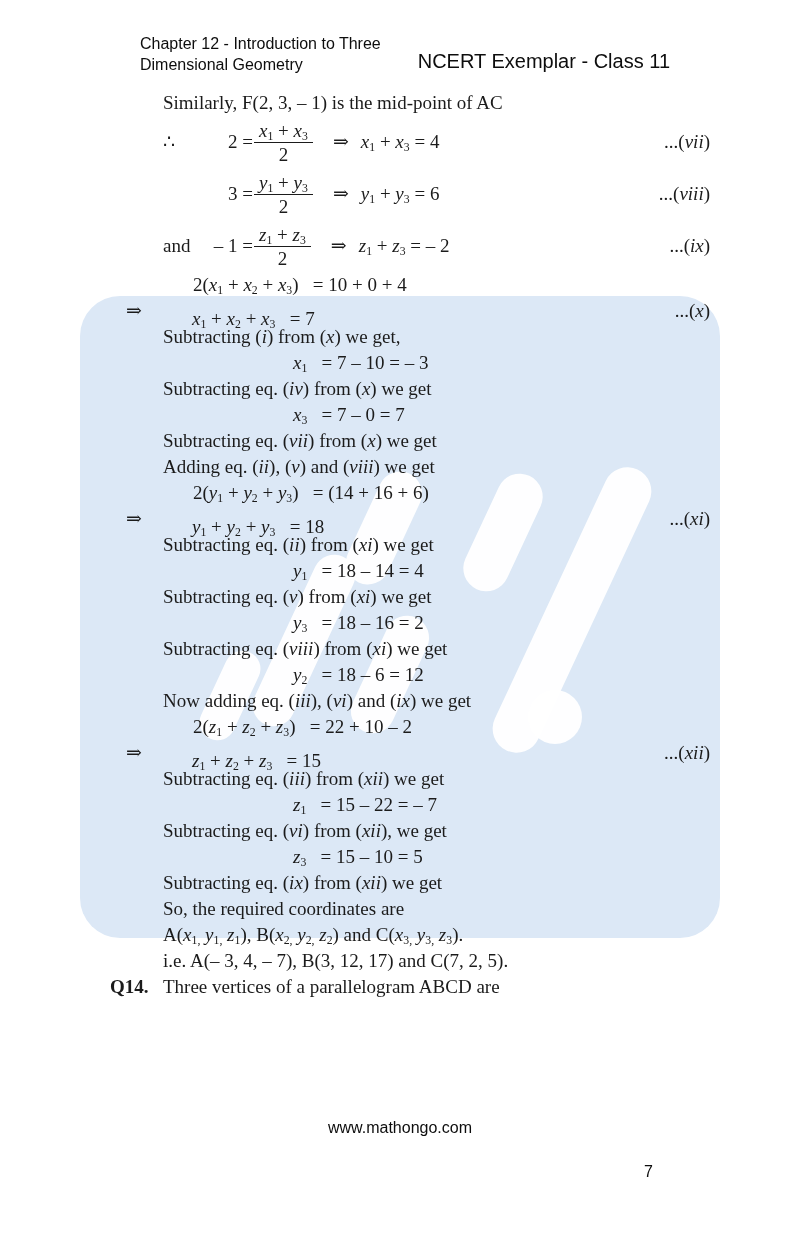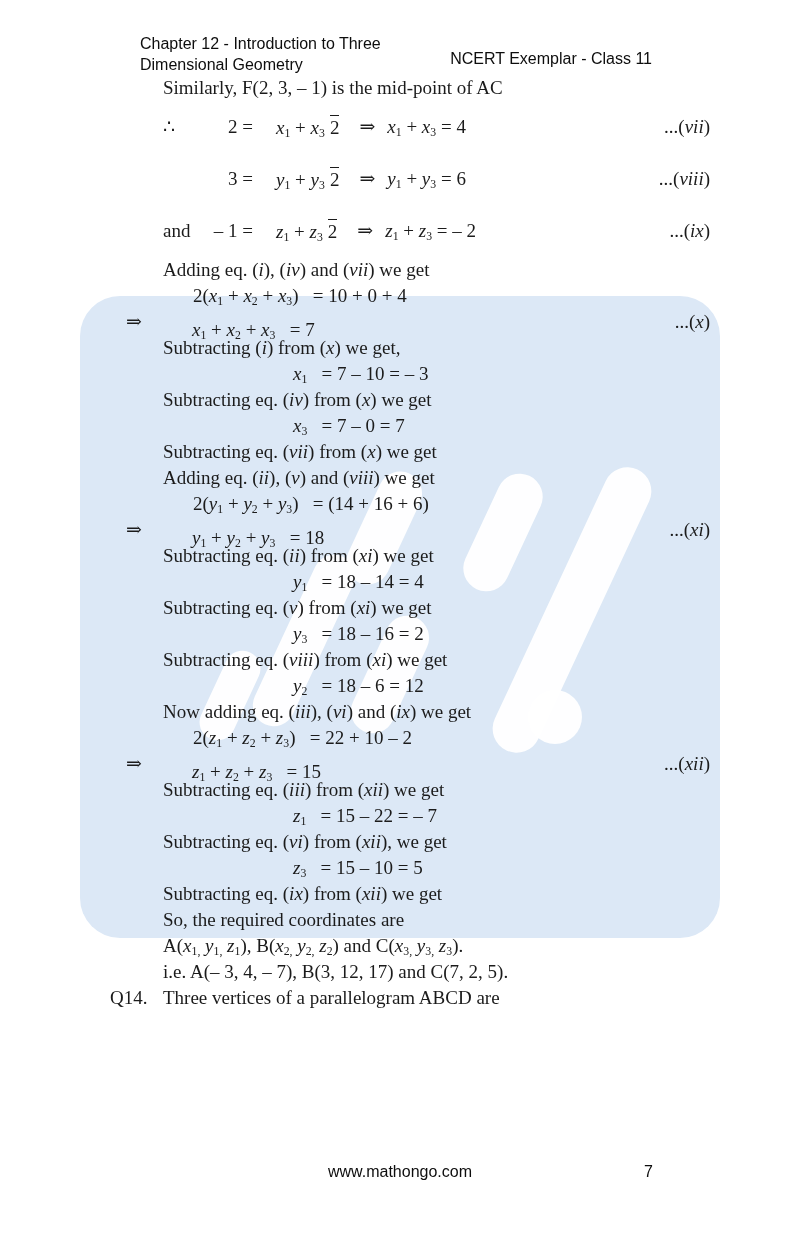--- a/index.html
+++ b/index.html
@@ -2,58 +2,58 @@
 <html><head>
 <meta charset="utf-8">
 <style>
   html,body{margin:0;padding:0;background:#ffffff;}
   .page{position:relative;width:800px;height:1236px;background:#ffffff;overflow:hidden;
         font-family:"Liberation Serif","DejaVu Serif",serif;color:#1b1b1b;border-radius:22px;}
 
   
   .header-left{position:absolute;left:140px;top:33px;
     font-family:"Liberation Sans","DejaVu Sans",sans-serif;font-size:16px;line-height:21px;color:#0d0d0d;}
-  .header-right{position:absolute;right:148px;top:50px;
-    font-family:"Liberation Sans","DejaVu Sans",sans-serif;font-size:16px;color:#0d0d0d;}
+  .header-right{position:absolute;right:130px;top:50px;
+    font-family:"Liberation Sans","DejaVu Sans",sans-serif;font-size:20px;color:#0d0d0d;}
 
   
   .watermark{position:absolute;left:80px;top:296px;width:640px;height:642px;
     background:#dce8f6;border-radius:40px;overflow:hidden;z-index:1;}
   .wm{position:absolute;background:rgba(255,255,255,0.95);}
   .wm-b1{left:132px;top:352px;width:36px;height:95px;border-radius:18px;transform:rotate(25deg);}
   .wm-b2{left:203px;top:252px;width:42px;height:185px;border-radius:21px;transform:rotate(25deg);}
   .wm-b3{left:282px;top:172px;width:44px;height:120px;border-radius:22px;transform:rotate(25deg);}
   .wm-b4{left:288px;top:316px;width:44px;height:125px;border-radius:22px;transform:rotate(25deg);}
   .wm-b5{left:400px;top:174px;width:46px;height:125px;border-radius:23px;transform:rotate(25deg);}
   .wm-b6{left:468px;top:159px;width:48px;height:310px;border-radius:24px;transform:rotate(25deg);}
   .wm-dot{left:448px;top:394px;width:54px;height:54px;border-radius:50%;}
 
   
-  #content{position:absolute;left:163px;top:75px;width:547px;font-size:19px;line-height:26px;z-index:2;}
+  #content{position:absolute;left:163px;top:90px;width:547px;font-size:19px;line-height:26px;z-index:2;}
   .ln{position:relative;height:26px;white-space:nowrap;}
   .ind{padding-left:30px;}
   .ctr{padding-left:130px;}
   .arrow .arr{position:absolute;left:-37px;}
   .arrow .expr{display:inline-block;margin-left:29px;margin-top:8px;}
   .lbl{position:absolute;right:0;}
   .fracrow{height:52px;display:flex;align-items:center;}
   .fracrow .lbl{top:50%;transform:translateY(-50%);}
   .lead{width:44px;flex:none;}
   .lhs{width:46px;flex:none;text-align:right;}
-  .frac{display:inline-flex;align-items:flex-end;margin-left:18px;line-height:23px;flex:none;}
+  .frac{display:inline-flex;flex-direction:column;align-items:flex-start;margin-left:1px;line-height:23px;flex:none;}
   .frac .num{padding:0 5px;}
   .frac .den{border-top:1.6px solid #1b1b1b;width:100%;text-align:center;}
   .farr{margin-left:20px;flex:none;}
   .frhs{margin-left:12px;flex:none;text-align:center;}
-  .qline .qnum{position:absolute;left:-53px;font-weight:400;}
+  .qline .qnum{position:absolute;left:-53px;font-weight:700;}
   i{font-style:italic;}
   sub{font-size:0.62em;vertical-align:-0.22em;line-height:0;}
 
   
-  .footer-url{position:absolute;left:0;right:0;top:1163px;text-align:center;
+  .footer-url{position:absolute;left:0;right:0;top:1119px;text-align:center;
     font-family:"Liberation Sans","DejaVu Sans",sans-serif;font-size:16px;color:#0d0d0d;z-index:2;}
   .footer-page{position:absolute;left:644px;top:1163px;
     font-family:"Liberation Sans","DejaVu Sans",sans-serif;font-size:16px;color:#0d0d0d;z-index:2;}
 </style>
 </head>
 <body>
 
 <div class="page">
 
   <div class="header-left">
@@ -100,21 +100,20 @@
         <span class="lead">and</span>
         <span class="lhs">– 1 =</span>
         <span class="frac">
           <span class="num"><i>z</i><sub>1</sub> + <i>z</i><sub>3</sub></span>
           <span class="den">2</span>
         </span>
         <span class="farr">⇒</span>
         <span class="frhs"><i>z</i><sub>1</sub> + <i>z</i><sub>3</sub> = – 2</span>
         <span class="lbl">...(<i>ix</i>)</span>
       </div>
-      <div class="ln plain">Adding eq. (<i>i</i>), (<i>iv</i>) and (<i>vii</i>) we get</div>
       <div class="ln ind">2(<i>x</i><sub>1</sub> + <i>x</i><sub>2</sub> + <i>x</i><sub>3</sub>)  = 10 + 0 + 4</div>
       <div class="ln arrow"><span class="arr">⇒</span><span class="expr"><i>x</i><sub>1</sub> + <i>x</i><sub>2</sub> + <i>x</i><sub>3</sub>  = 7</span><span class="lbl">...(<i>x</i>)</span></div>
       <div class="ln plain">Subtracting (<i>i</i>) from (<i>x</i>) we get,</div>
       <div class="ln ctr"><i>x</i><sub>1</sub>  = 7 – 10 = – 3</div>
       <div class="ln plain">Subtracting eq. (<i>iv</i>) from (<i>x</i>) we get</div>
       <div class="ln ctr"><i>x</i><sub>3</sub>  = 7 – 0 = 7</div>
       <div class="ln plain">Subtracting eq. (<i>vii</i>) from (<i>x</i>) we get</div>
       <div class="ln plain">Adding eq. (<i>ii</i>), (<i>v</i>) and (<i>viii</i>) we get</div>
       <div class="ln ind">2(<i>y</i><sub>1</sub> + <i>y</i><sub>2</sub> + <i>y</i><sub>3</sub>)  = (14 + 16 + 6)</div>
       <div class="ln arrow"><span class="arr">⇒</span><span class="expr"><i>y</i><sub>1</sub> + <i>y</i><sub>2</sub> + <i>y</i><sub>3</sub>  = 18</span><span class="lbl">...(<i>xi</i>)</span></div>

